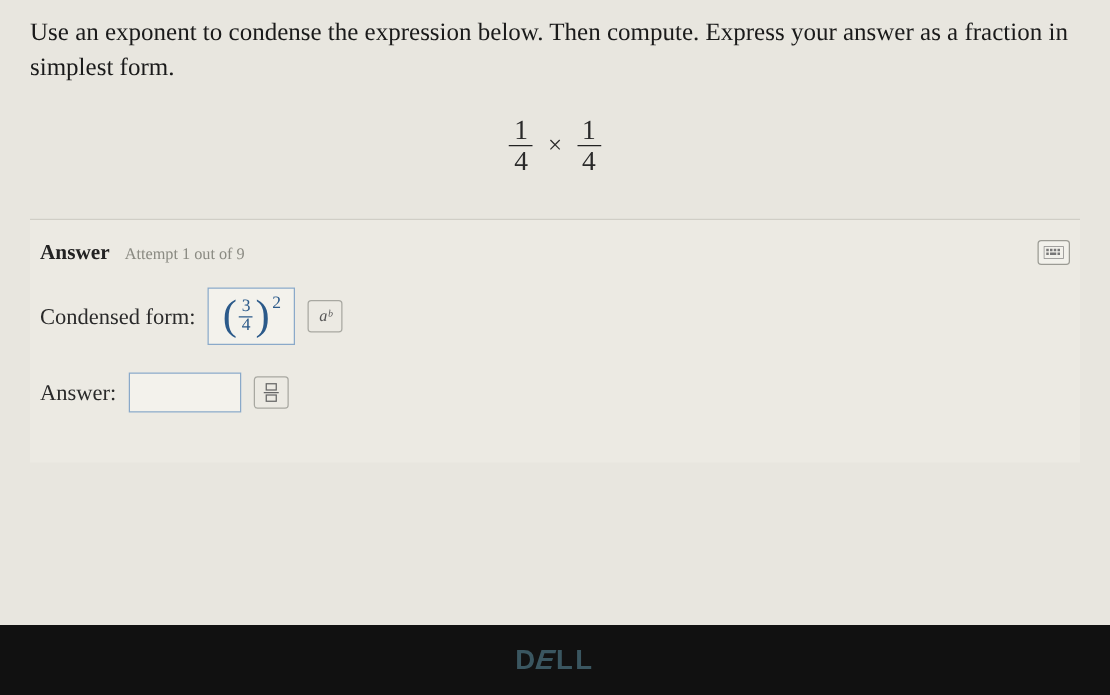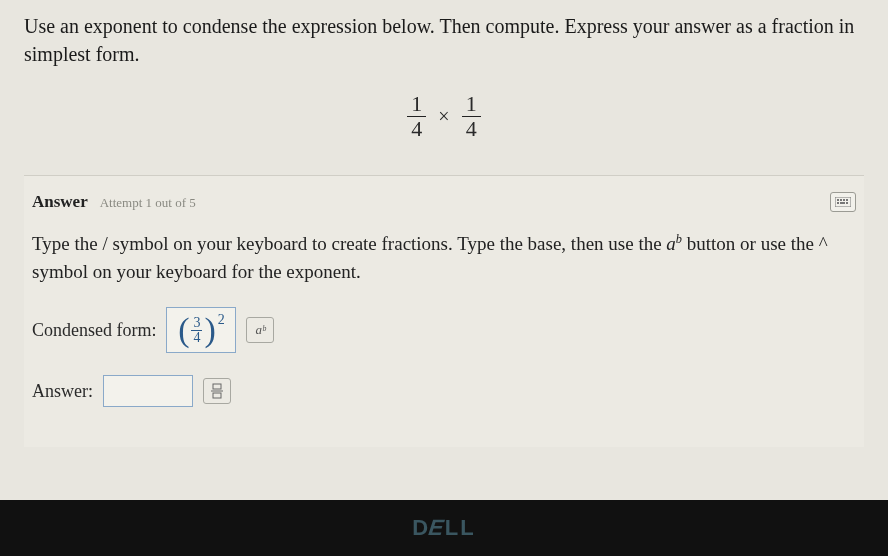--- a/index.html
+++ b/index.html
@@ -104,39 +104,36 @@
     <span class="frac">
       <span class="num">1</span>
       <span class="den">4</span>
     </span>
   </div>
 
   <div class="answer-panel">
     <div class="ans-head">
       <div class="ans-head-left">
         <span class="ans-title">Answer</span>
-        <span class="attempt">Attempt 1 out of 5</span>
+        <span class="attempt">Attempt 1 out of 9</span>
       </div>
       <div class="keypad-btn">
         <svg width="16" height="10" viewBox="0 0 16 10">
           <rect x="0" y="0" width="16" height="10" fill="none" stroke="#777" stroke-width="1"></rect>
           <rect x="2" y="2" width="2" height="2" fill="#777"></rect>
             <rect x="5" y="2" width="2" height="2" fill="#777"></rect>
           <rect x="8" y="2" width="2" height="2" fill="#777"></rect>
             <rect x="11" y="2" width="2" height="2" fill="#777"></rect>
           <rect x="2" y="5" width="2" height="2" fill="#777"></rect>
             <rect x="5" y="5" width="5" height="2" fill="#777"></rect>
           <rect x="11" y="5" width="2" height="2" fill="#777"></rect>
         </svg>
       </div>
     </div>
 
-    <p class="instructions">
-      <span>Type the / symbol on your keyboard to create fractions. Type the base, then use the </span><span class="sup-i"><span>a</span><sup>b</sup></span><span> button or use the ^ symbol on your keyboard for the exponent.</span>
-    </p>
 
     <div class="row">
       <span>Condensed form:</span>
       <span class="math-box">
         <span class="paren">(</span>
         <span class="sfrac">
           <span class="n">3</span>
           <span class="d">4</span>
         </span>
         <span class="paren">)</span>

